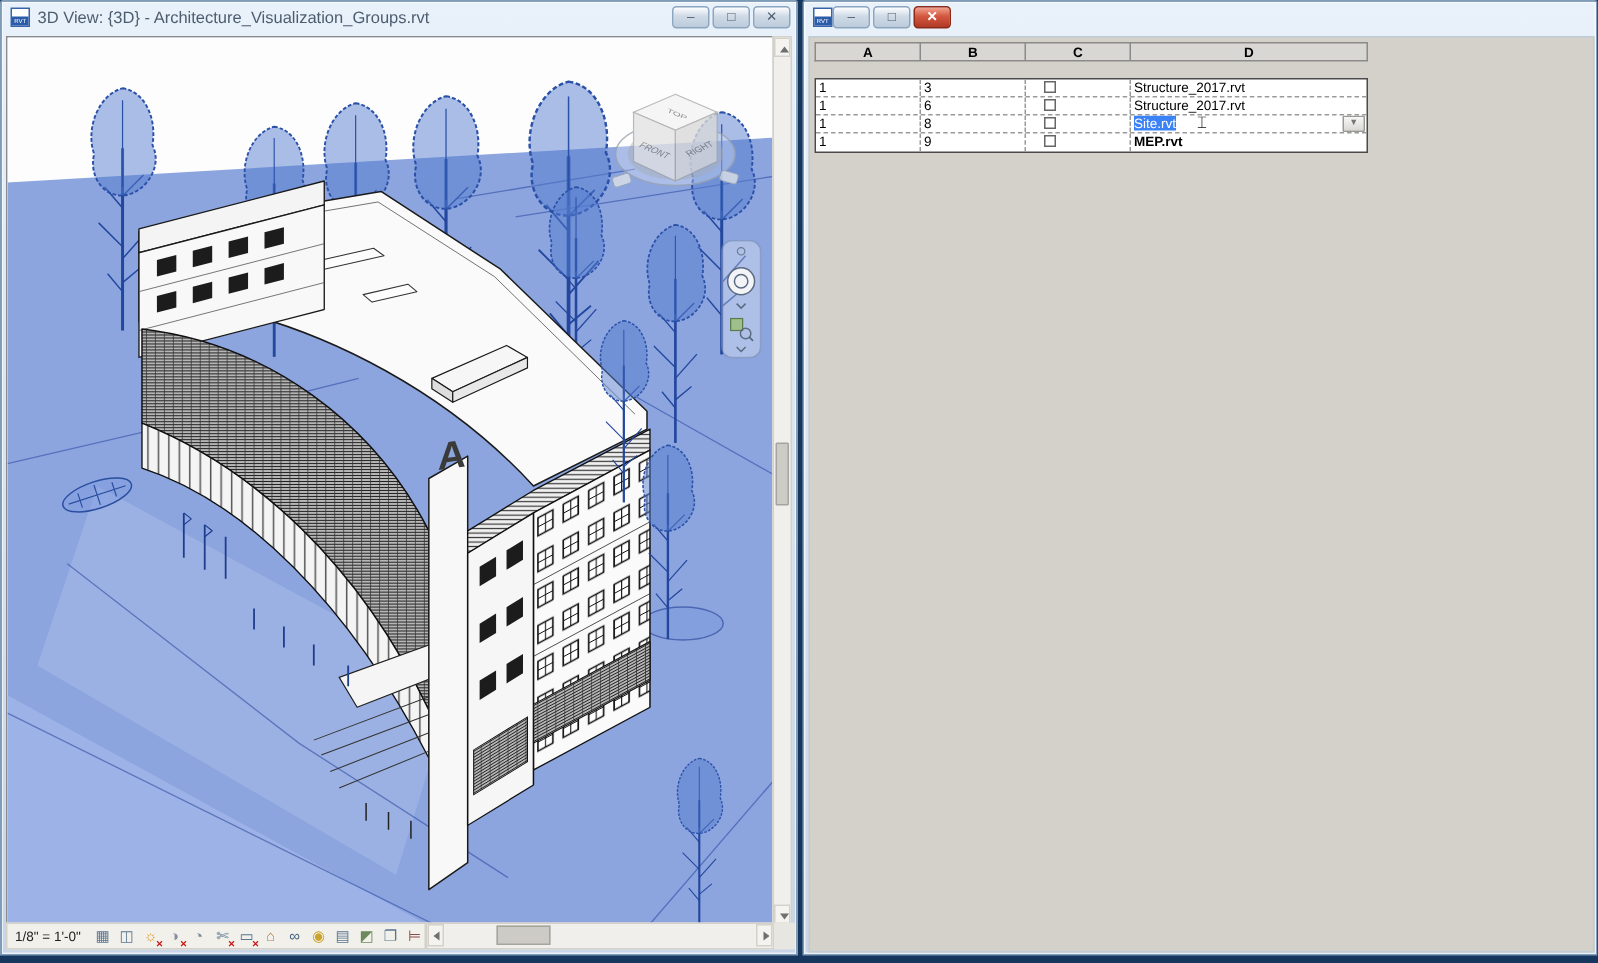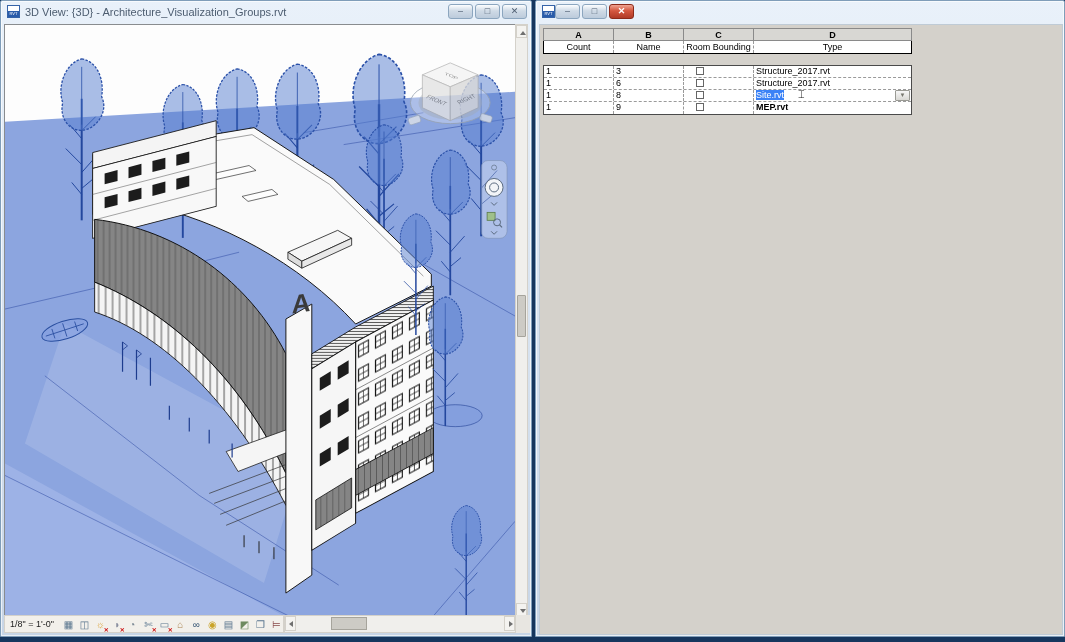--- a/index.html
+++ b/index.html
@@ -300,26 +300,20 @@
     </span>
   </div>
 
   <div class="sched-client">
     <div class="sched-table">
       <div class="letters-row" id="letters-row">
           <div class="cell w-a">A</div>
           <div class="cell w-b">B</div>
           <div class="cell w-c">C</div>
           <div class="cell w-d">D</div>
-        </div>
-      <div class="headers-row" id="headers-row">
-          <div class="cell w-a">Count</div>
-          <div class="cell w-b">Name</div>
-          <div class="cell w-c">Room Bounding</div>
-          <div class="cell w-d">Type</div>
         </div>
       <div class="sched-gap"></div>
       <div class="datablock" id="datablock">
           <div class="drow">
             <div class="cell w-a">1</div>
             <div class="cell w-b">3</div>
             <div class="cell w-c">
               <div class="cb"></div>
             </div>
             <div class="cell w-d" style="position: relative;">Structure_2017.rvt</div>

